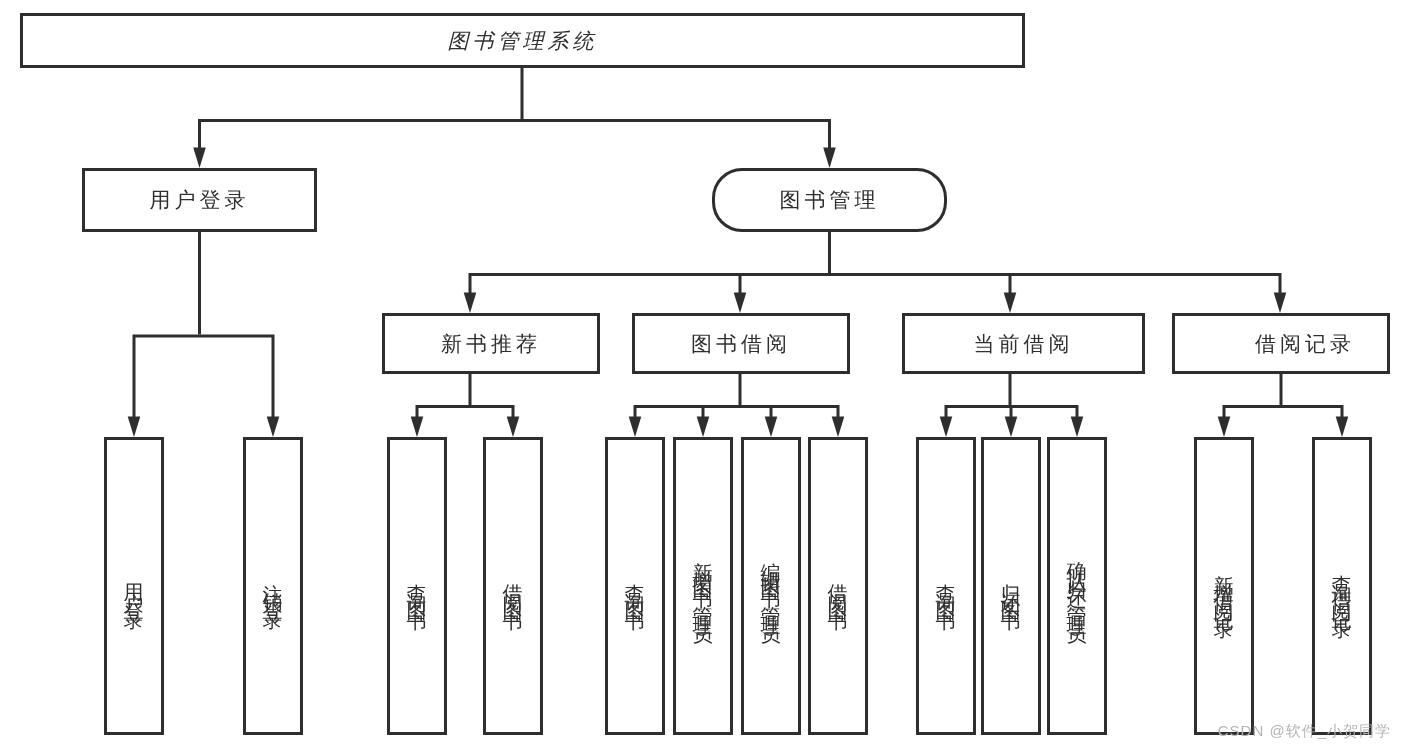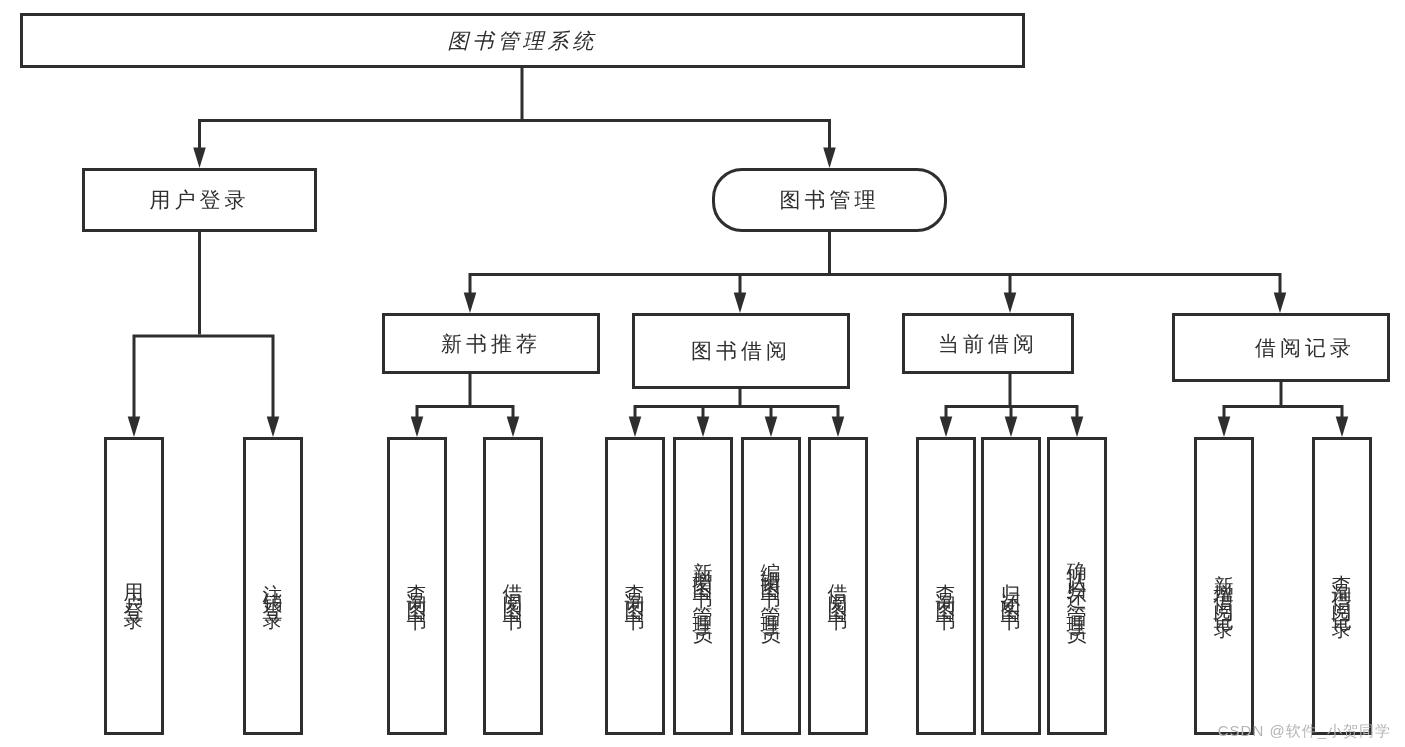--- a/index.html
+++ b/index.html
@@ -43,23 +43,23 @@
     font-size: 20px;
     letter-spacing: 9px;
     color: #2f2f2f;
     line-height: 1;
   }
   
   .n-root   { left: 20px;  top: 13px;  width: 1005px; height: 55px; font-style: italic; }
   .n-login  { left: 82px;  top: 168px; width: 235px;  height: 64px; }
   .n-mgmt   { left: 712px; top: 168px; width: 235px;  height: 64px; border-radius: 30px; }
   .n-rec    { left: 382px; top: 313px; width: 218px;  height: 61px; }
-  .n-bor    { left: 632px; top: 313px; width: 218px;  height: 76px; }
-  .n-cur    { left: 902px; top: 313px; width: 172px;  height: 61px; }
-  .n-recd   { left: 1172px;top: 313px; width: 218px;  height: 69px; padding-left: 48px; }
+  .n-bor    { left: 632px; top: 313px; width: 218px;  height: 61px; }
+  .n-cur    { left: 902px; top: 313px; width: 243px;  height: 61px; }
+  .n-recd   { left: 1172px;top: 313px; width: 218px;  height: 61px; padding-left: 48px; }
   .leaf     { top: 437px; width: 60px; height: 298px; }
   .l-a1 { left: 104px; }  .l-a2 { left: 243px; }
   .l-b1 { left: 387px; }  .l-b2 { left: 483px; }
   .l-c1 { left: 605px; }  .l-c2 { left: 673px; }  .l-c3 { left: 741px; }  .l-c4 { left: 808px; }
   .l-d1 { left: 916px; }  .l-d2 { left: 981px; }  .l-d3 { left: 1047px; }
   .l-e1 { left: 1194px; } .l-e2 { left: 1312px; }
   .watermark {
     position: absolute;
     right: 14px;
     bottom: 6px;

